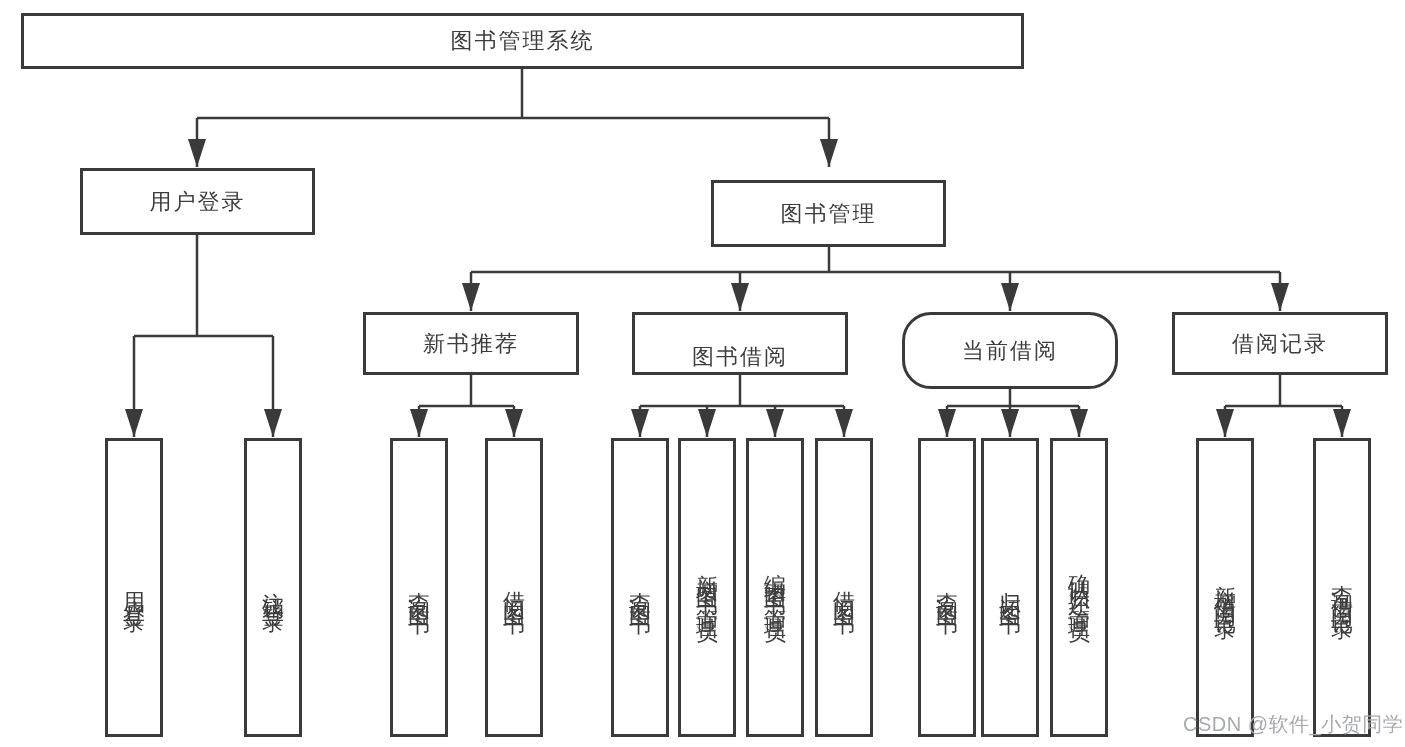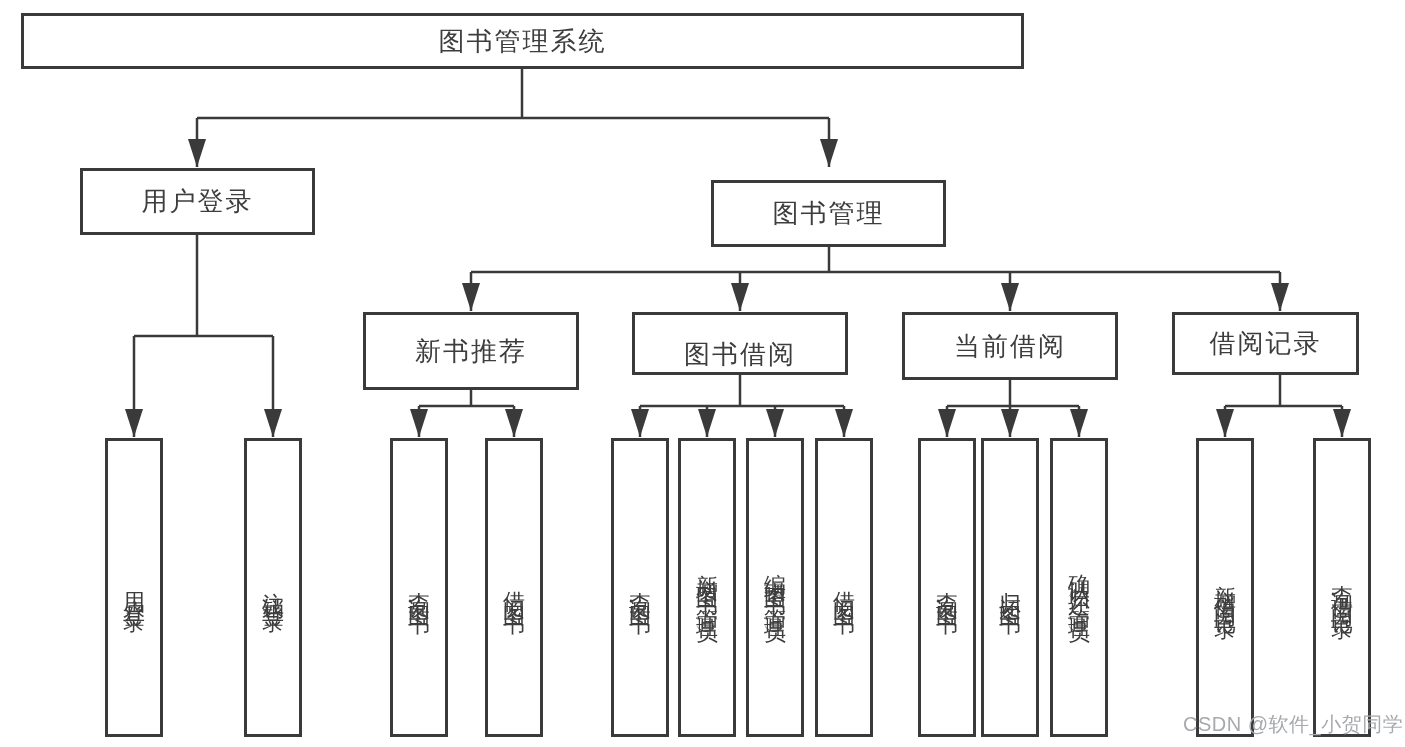--- a/index.html
+++ b/index.html
@@ -28,21 +28,21 @@
     box-sizing: border-box;
     border: 3px solid #3a3a3a;
     background: #ffffff;
     color: #3d3d3d;
     display: flex;
     align-items: center;
     justify-content: center;
     z-index: 2;
   }
   .hbox {
-    font-size: 26px;
+    font-size: 22px;
     letter-spacing: 2px;
   }
   .vbox {
     font-size: 22px;
   }
   .vbox .vtext {
     writing-mode: vertical-rl;
     text-orientation: mixed;
     letter-spacing: 7px;
     line-height: 1;
@@ -118,30 +118,30 @@
     <span>图书管理系统</span>
   </div>
 
   <div class="node hbox" style="left:80px; top:168px; width:235px; height:67px;">
     <span>用户登录</span>
   </div>
   <div class="node hbox" style="left:711px; top:180px; width:235px; height:67px;">
     <span>图书管理</span>
   </div>
 
-  <div class="node hbox" style="left:363px; top:312px; width:216px; height:78px;">
+  <div class="node hbox" style="left:363px; top:312px; width:216px; height:63px;">
     <span>新书推荐</span>
   </div>
   <div class="node hbox" style="left:632px; top:312px; width:216px; height:63px;align-items:flex-end;">
     <span>图书借阅</span>
   </div>
-  <div class="node hbox" style="left:902px; top:312px; width:216px; height:68px;">
+  <div class="node hbox" style="left:902px; top:312px; width:216px; height:77px;border-radius:29px;">
     <span>当前借阅</span>
   </div>
-  <div class="node hbox" style="left:1172px; top:312px; width:187px; height:63px;">
+  <div class="node hbox" style="left:1172px; top:312px; width:216px; height:63px;">
     <span>借阅记录</span>
   </div>
 
   <div class="node vbox" style="left:105px; top:438px; width:58px; height:299px;">
     <span class="vtext">用户登录</span>
   </div>
   <div class="node vbox" style="left:244px; top:438px; width:58px; height:299px;">
     <span class="vtext">注销登录</span>
   </div>
 

